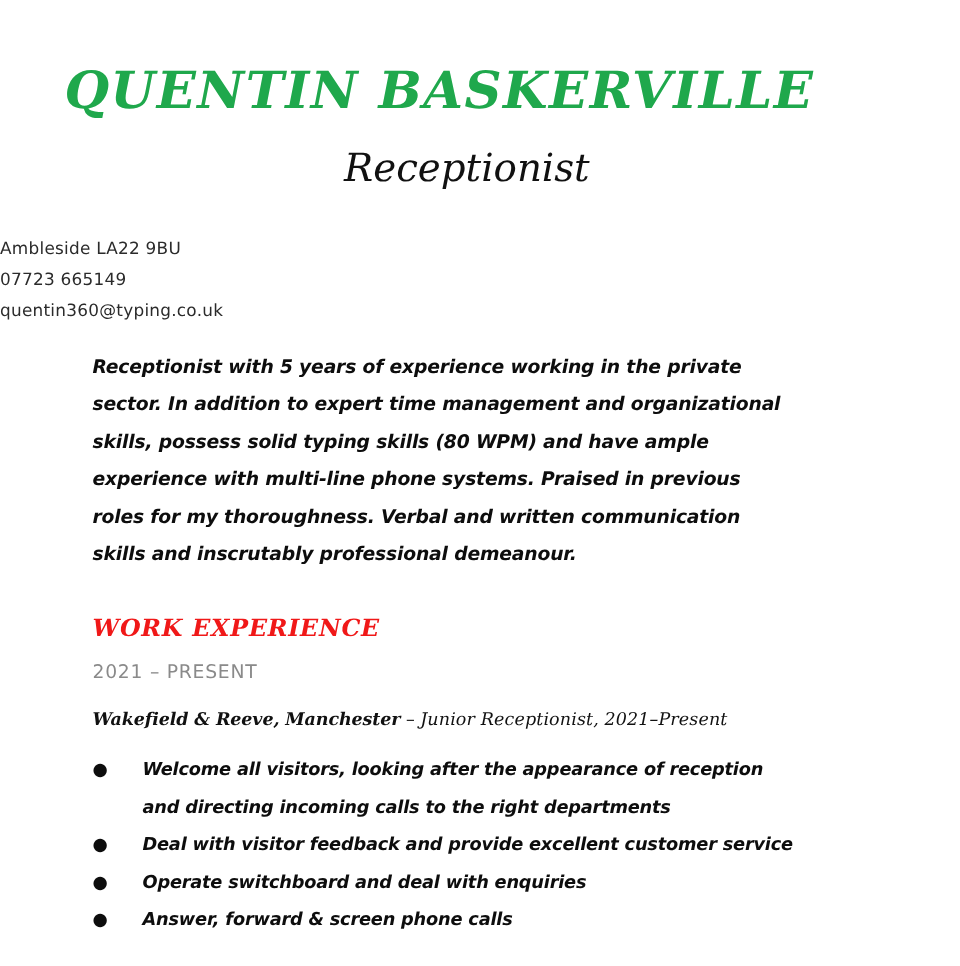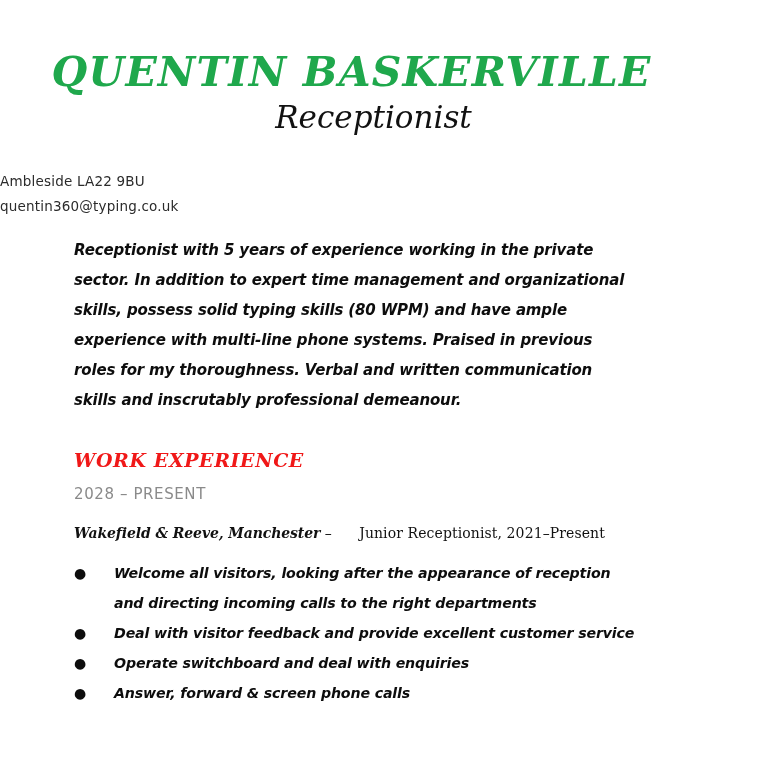--- a/index.html
+++ b/index.html
@@ -34,21 +34,21 @@
     white-space: nowrap;
   }
 
   .job-title {
     font-family: "DejaVu Serif", "Liberation Serif", serif;
     font-style: italic;
     font-weight: normal;
     font-size: 31px;
     color: #111111;
     line-height: 1;
-    margin-top: 9px;
+    margin-top: 27px;
     padding-left: 44px;
   }
 
   
   .contact {
     margin-top: 36px;
   }
 
   .contact-line {
     font-family: "DejaVu Sans", "Liberation Sans", sans-serif;
@@ -112,23 +112,23 @@
     font-style: italic;
     letter-spacing: -0.1px;
   }
 
   .job-sep {
     font-weight: normal;
     font-style: normal;
   }
 
   .job-role {
+    font-style: italic;
     font-weight: normal;
     letter-spacing: 0.1px;
-    margin-left: 23px;
   }
 
   
   .bullets {
     margin-top: 16px;
     padding-left: 74px;
     padding-right: 66px;
   }
 
   .bullet-item {
@@ -158,29 +158,30 @@
 
 <div class="page">
 
   <div class="name-block">
     <div class="full-name">QUENTIN BASKERVILLE</div>
     <div class="job-title">Receptionist</div>
   </div>
 
   <div class="contact">
     <div class="contact-line">Ambleside LA22 9BU</div>
+    <div class="contact-line">07723 665149</div>
     <div class="contact-line">quentin360@typing.co.uk</div>
   </div>
 
 
   <div class="statement">Receptionist with 5 years of experience working in the private sector. In addition to expert time management and organizational skills, possess solid typing skills (80 WPM) and have ample experience with multi-line phone systems. Praised in previous roles for my thoroughness. Verbal and written communication skills and inscrutably professional demeanour.</div>
 
   <div class="section-heading sec-work">WORK EXPERIENCE</div>
 
-  <div class="date-range">2028 – PRESENT</div>
+  <div class="date-range">2021 – PRESENT</div>
 
   <div class="job-line">
     <span class="job-employer">Wakefield &amp; Reeve, Manchester</span><span class="job-sep"> – </span><span class="job-role">Junior Receptionist, 2021–Present</span>
   </div>
 
   <div class="bullets">
     <div class="bullet-item">
       <span class="bullet-dot">●</span><span>Welcome all visitors, looking after the appearance of reception and directing incoming calls to the right departments</span>
     </div>
     <div class="bullet-item">

